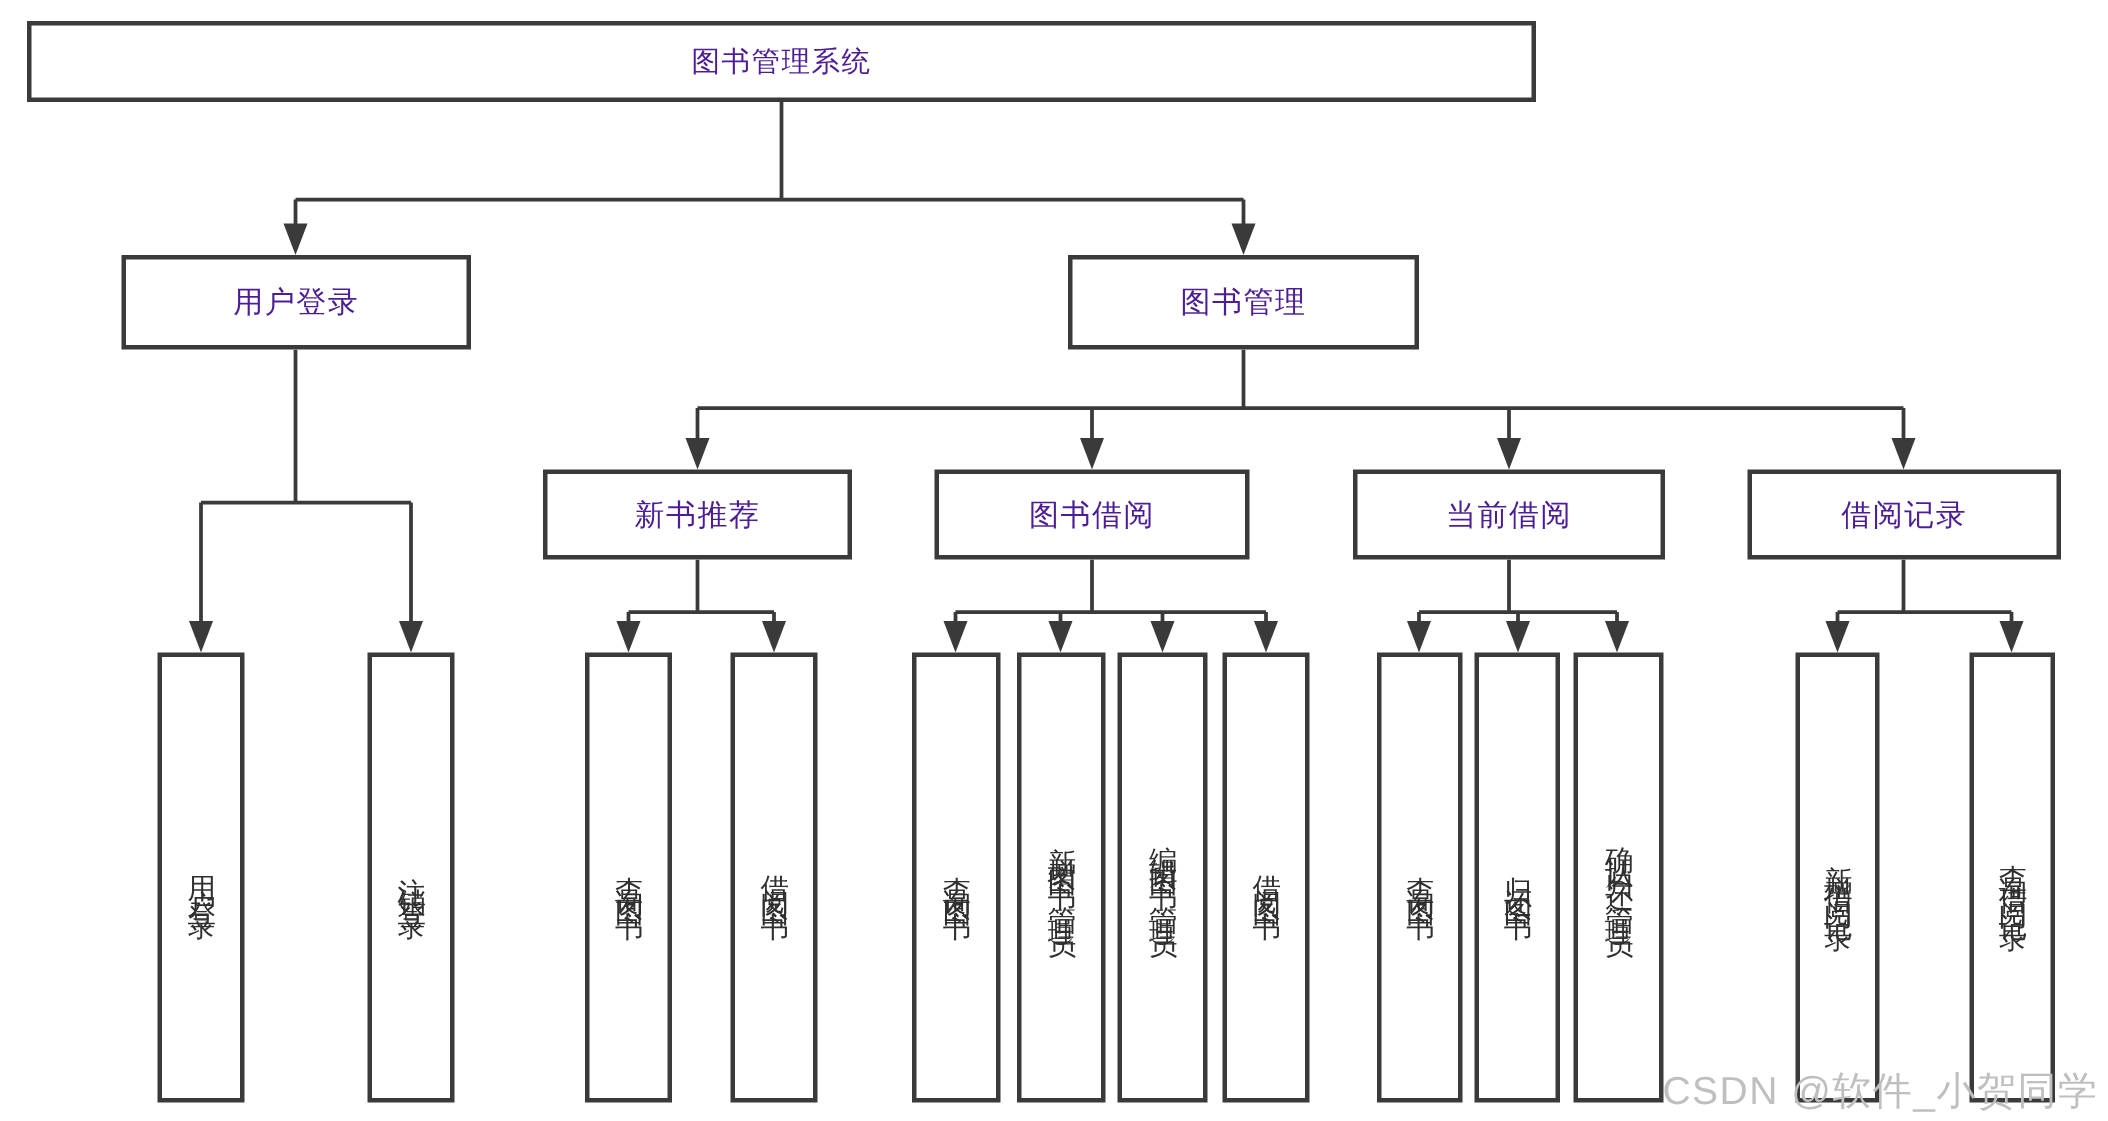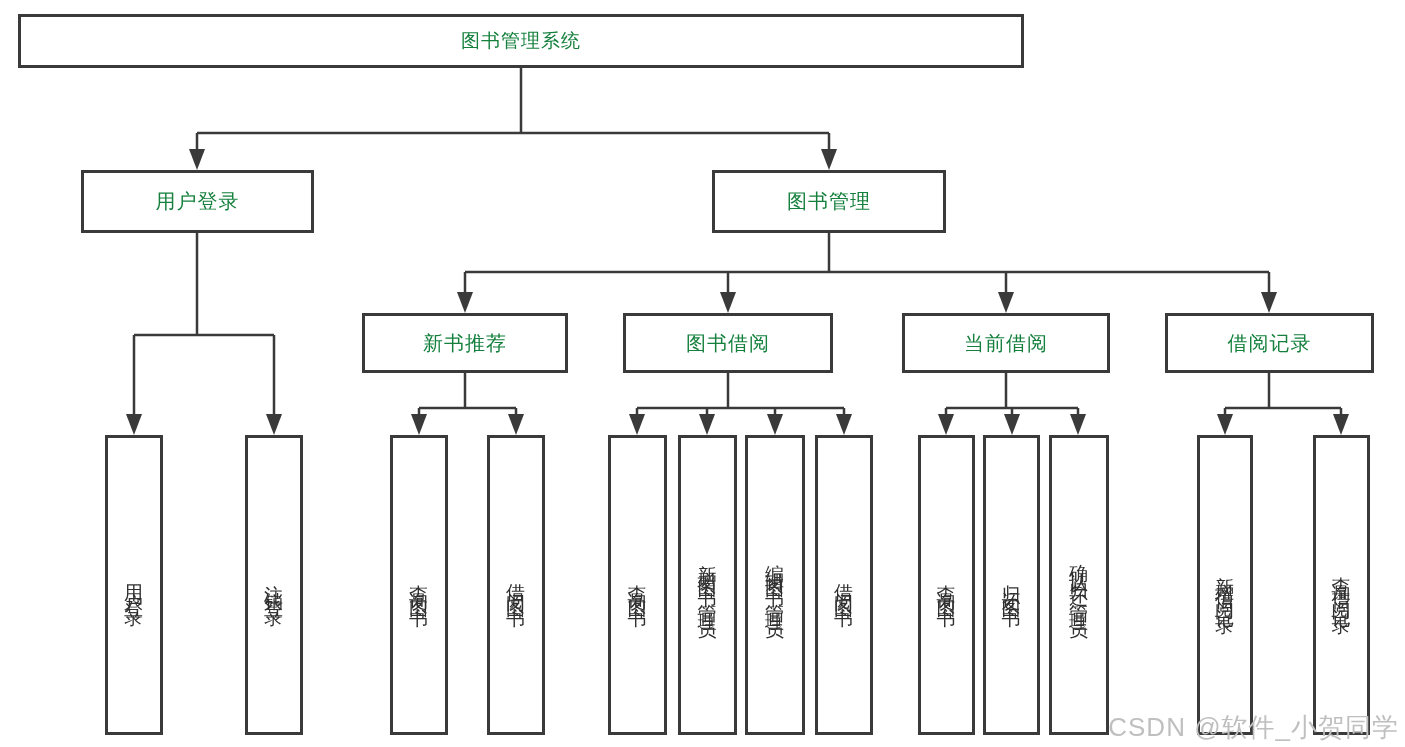--- a/index.html
+++ b/index.html
@@ -19,21 +19,21 @@
     position: absolute;
     left: 0; top: 0;
     width: 1405px; height: 747px;
     z-index: 1;
   }
   .node {
     position: absolute;
     box-sizing: border-box;
     border: 3px solid #3a3a3a;
     background: #ffffff;
-    color: #15803d;
+    color: #4c1d95;
     display: flex;
     align-items: center;
     justify-content: center;
     z-index: 2;
     font-size: 20px;
     letter-spacing: 1px;
   }
   .node.root { font-size: 19px; }
   .leaf {
     position: absolute;

